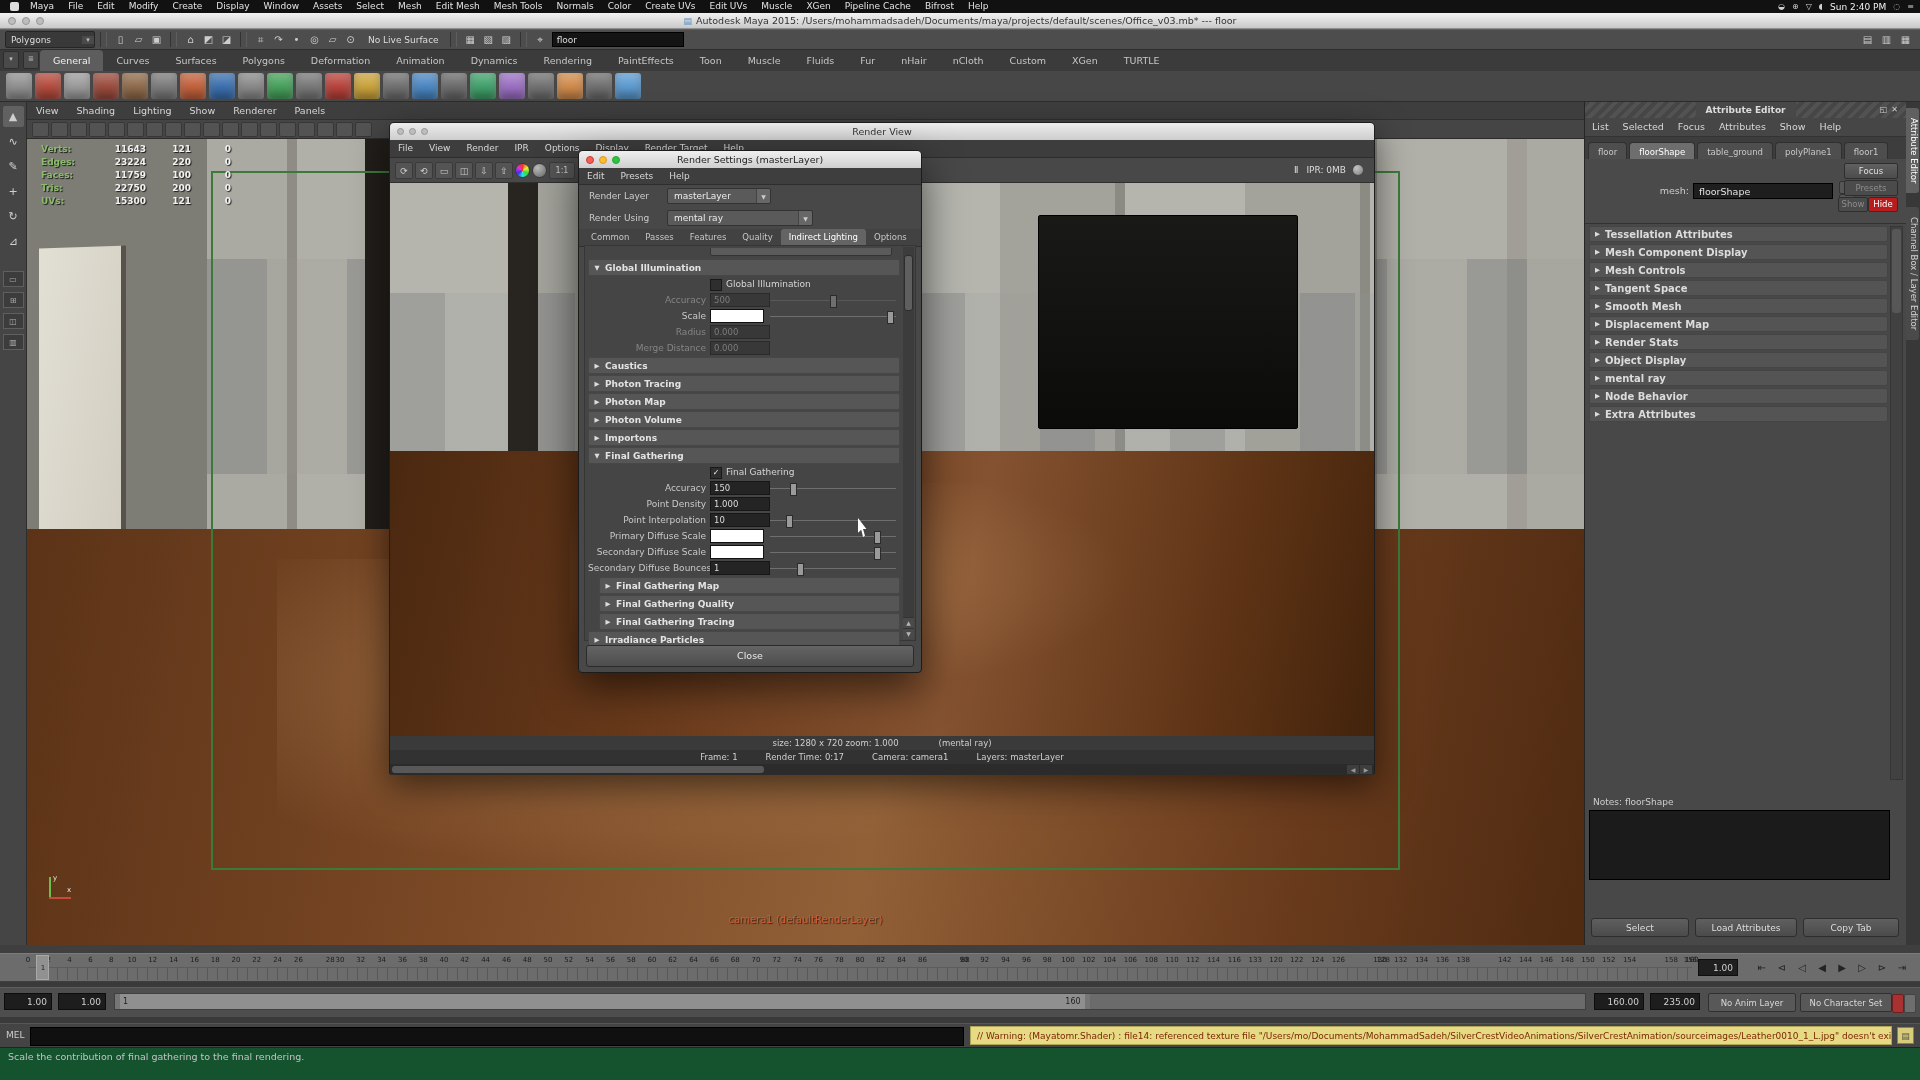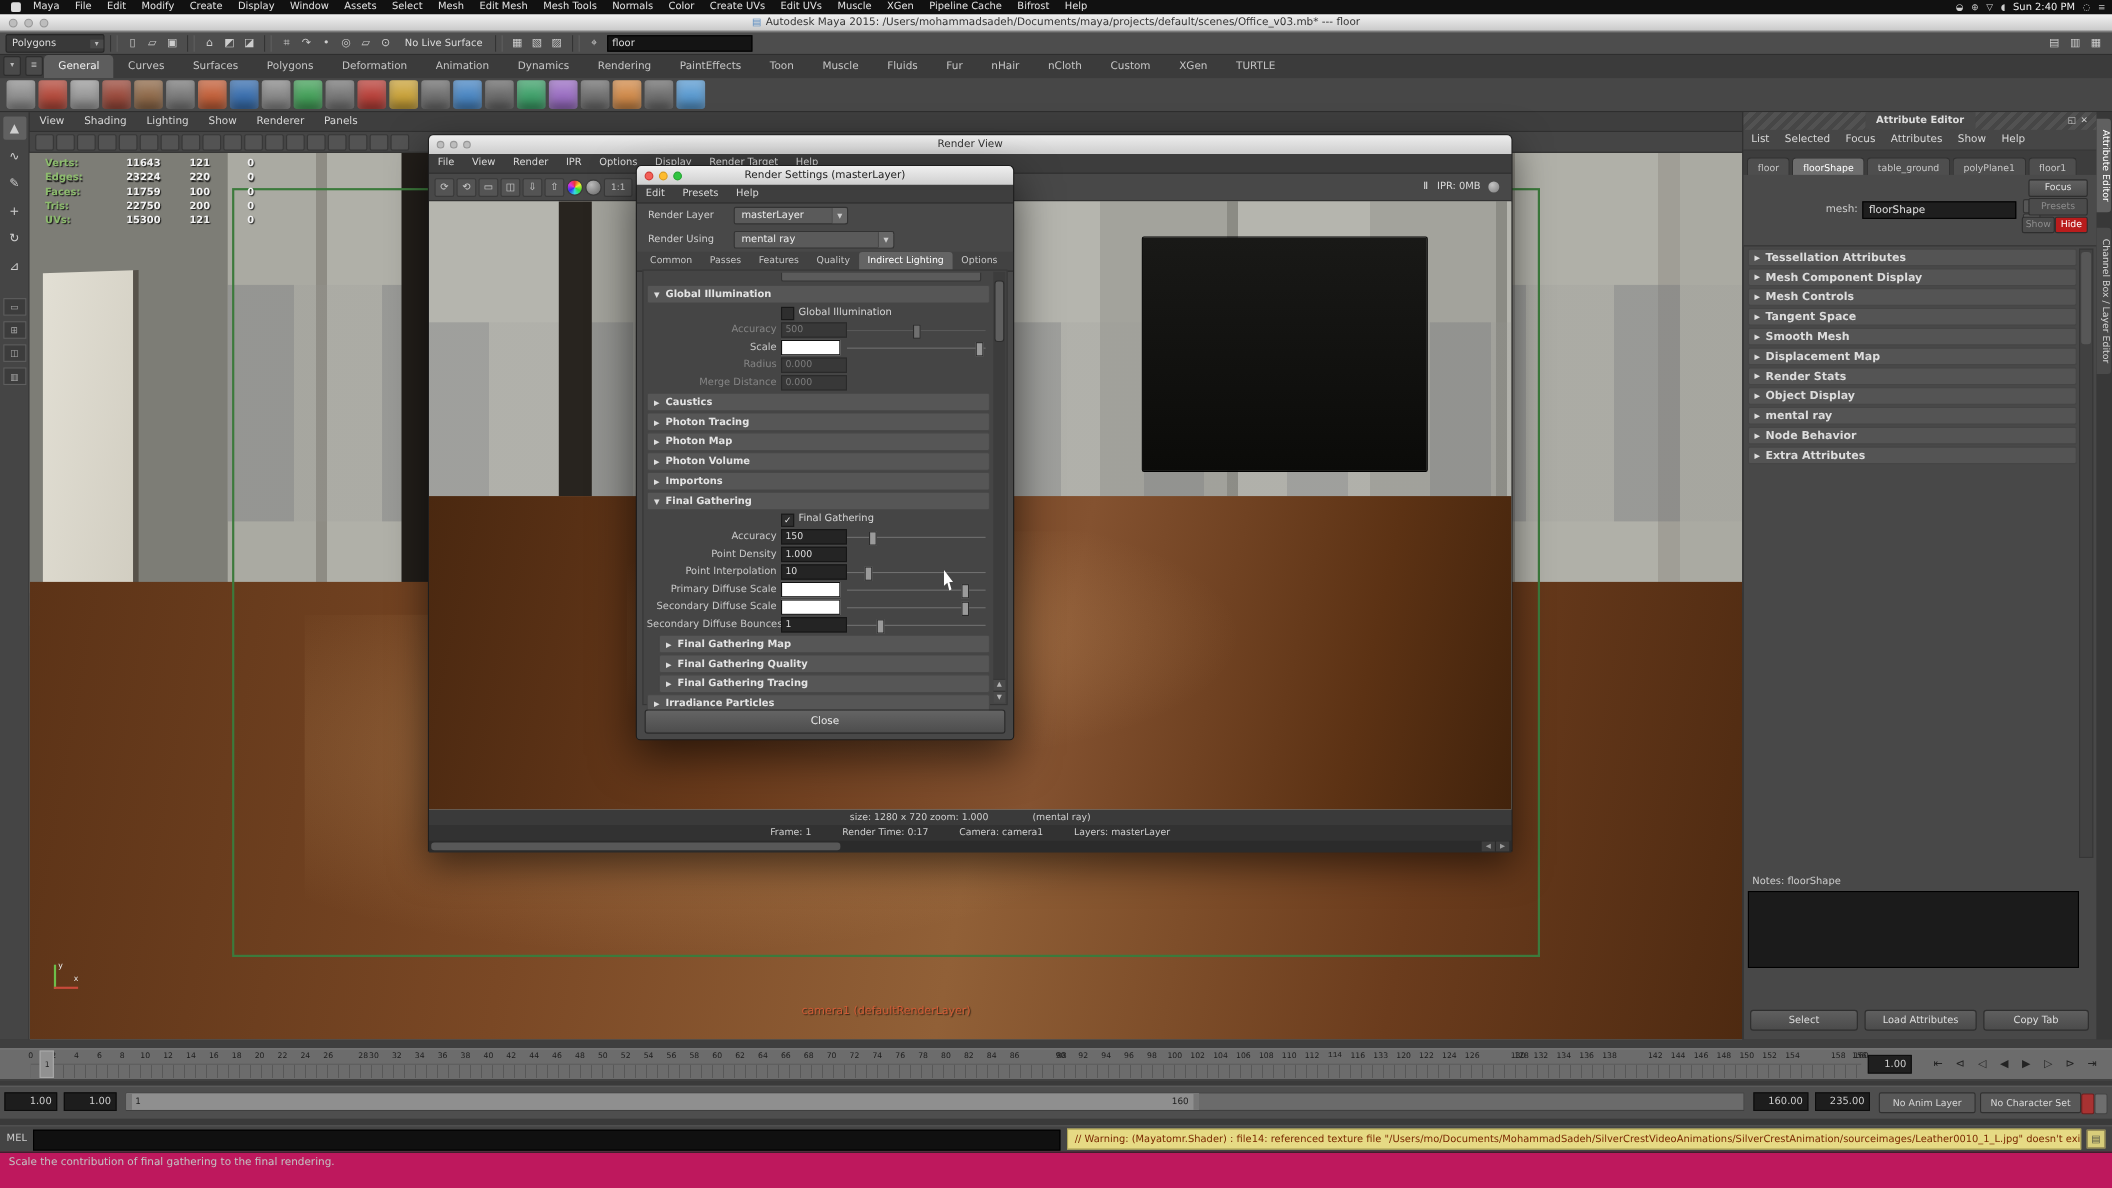--- a/index.html
+++ b/index.html
@@ -163,21 +163,21 @@
   #rr-start{position:absolute;left:8px;font-size:8px;color:#1e1e1e;line-height:15px}
   #rr-end{position:absolute;right:4px;font-size:8px;color:#1e1e1e;line-height:15px}
   .rr-btn{position:absolute;top:5px;height:19px;background:#585858;border:1px solid #303030;border-radius:2px;font-size:8.5px;color:#d8d8d8;text-align:center;line-height:18px;box-sizing:border-box}
   .rr-ico{position:absolute;top:6px;width:10px;height:17px;border-radius:2px}
   
   #cmdline{left:0;top:1023px;width:1920px;height:24px;background:#444;border-top:1px solid #565656;box-sizing:border-box}
   #mel-label{position:absolute;left:6px;font-size:9px;color:#ccc;line-height:23px}
   #mel-input{position:absolute;left:30px;width:932px;top:3px;height:17px;background:#101010;border:1px solid #000}
   #warnbar{position:absolute;left:970px;right:28px;top:2px;height:19px;background:#e6da84;border:1px solid #b0a557;color:#7a2800;font-size:9px;line-height:19px;padding:0 6px;white-space:nowrap;overflow:hidden;box-sizing:border-box}
   #cmd-ico{position:absolute;right:6px;top:3px;width:17px;height:17px;background:#d8cd7a;border:1px solid #8a8050;color:#554;font-size:9px;text-align:center;line-height:17px;box-sizing:border-box}
-  #helpline{left:0;top:1047px;width:1920px;height:33px;background:#be185d;border-top:1px solid #222;box-sizing:border-box}
+  #helpline{left:0;top:1047px;width:1920px;height:33px;background:#14532d;border-top:1px solid #222;box-sizing:border-box}
   #help-text{position:absolute;left:8px;top:3px;font-size:9.5px;color:#c3c3c3}
   
   #cursor{left:858px;top:518px;width:12px;height:19px;background:#fff;z-index:60;
     clip-path:polygon(0 0,0 78%,27% 62%,42% 100%,58% 93%,42% 58%,70% 58%);
     filter:drop-shadow(1px 1px 1px rgba(0,0,0,.9))}
   .hud{left:14px;top:4px;position:absolute}
 </style>
 </head>
 <body>
 

